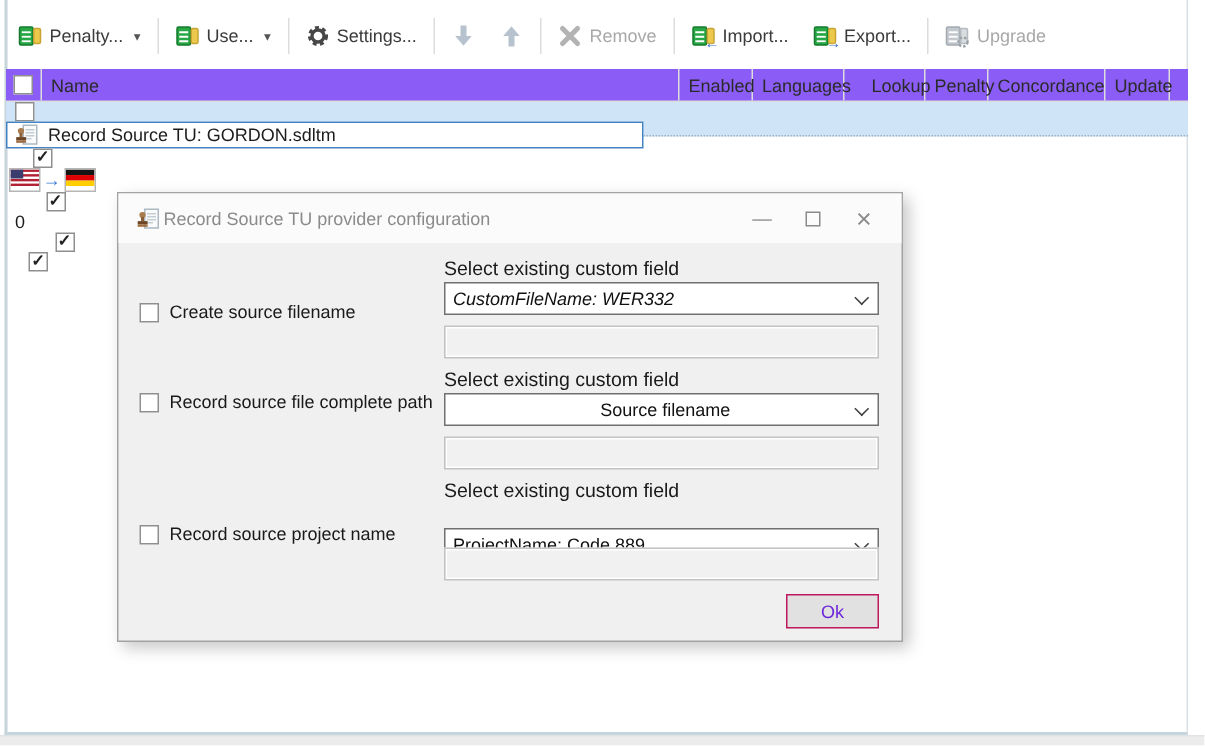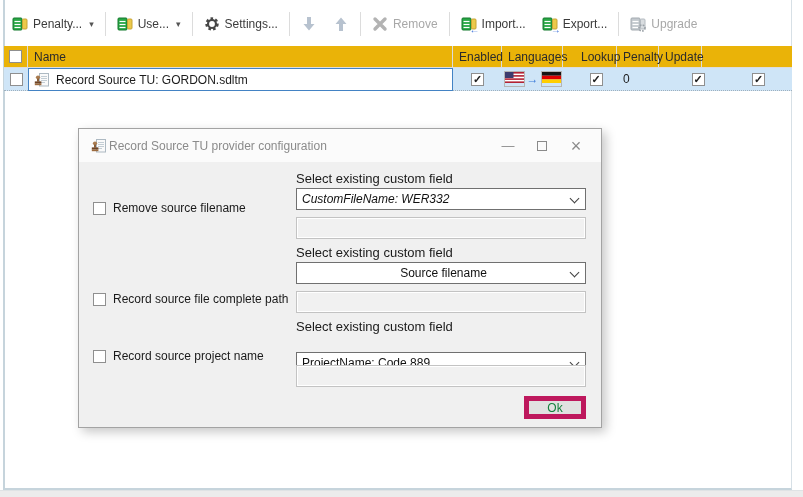--- a/index.html
+++ b/index.html
@@ -14,23 +14,23 @@
   
   .toolbar { position:absolute; left:4px; top:5px; height:38px; display:flex; align-items:center; }
   .tb-btn { display:flex; align-items:center; gap:5px; padding:5px 8px; font-size:12px; color:#3b3b3b; cursor:default; }
   .tb-btn.disabled { color:#a8a8a8; }
   .tb-sep { width:1px; height:24px; background:#dcdcdc; margin:0 3px; }
   .chev { font-size:9px; color:#555; margin-left:2px; }
   .icon16 { width:16px; height:16px; position:relative; flex:0 0 16px; }
   .mini-arrow { position:absolute; right:-3px; bottom:-3px; font-size:10px; font-weight:bold; color:#3a6fd8; text-shadow:0 0 2px #fff; }
 
   
-  .grid-header { position:absolute; left:4px; top:46px; width:788px; height:22px; display:flex; background:#eab308; border-bottom:1px solid #dcdcdc; font-size:12px; color:#2b2b2b;align-items:flex-end; }
+  .grid-header { position:absolute; left:4px; top:46px; width:788px; height:22px; display:flex; background:#8b5cf6; border-bottom:1px solid #dcdcdc; font-size:12px; color:#2b2b2b;align-items:flex-end; }
   .hcell { display:flex; align-items:center; padding-left:6px; border-right:1px solid #dcdcdc; height:100%; }
-  .grid-row { position:absolute; left:4px; top:68px; width:788px; height:23px; display:flex; background:#cfe5f7; border-bottom:1px dotted #9fb0bd; font-size:12px; color:#1c1c1c; }
+  .grid-row { position:absolute; left:4px; top:68px; width:788px; height:23px; display:flex; background:#cfe5f7; border-bottom:1px dotted #9fb0bd; font-size:12px; color:#1c1c1c;flex-direction:column; }
   .rcell { display:flex; align-items:center; justify-content:center; height:100%; }
   .c-check { width:24px; justify-content:center; }
   .c-name { width:425px; justify-content:flex-start; }
   .c-enabled { width:49px; } .c-lang { width:61px; } .c-lookup { width:42px;margin-left:12px; }
   .c-penalty { width:42px; justify-content:flex-start; padding-left:6px; }
   .c-conc { width:78px; } .c-update { width:43px; } .c-fill { flex:1; border-right:none; }
   .name-box { display:flex; align-items:center; gap:6px; width:425px; height:23px; background:#fff; border:1px solid #4383c4; padding-left:5px; }
 
   .cb { width:13px; height:13px; background:#fff; border:1px solid #8f8f8f; display:flex; align-items:center; justify-content:center;
         font-size:11px; line-height:11px; font-weight:bold; color:#222; }
@@ -48,22 +48,22 @@
   .max-square { width:10px; height:10px; border:1px solid #8a8a8a; }
   .close-glyph { font-size:18px; line-height:18px; }
 
   .grp-label { position:absolute; left:217px; font-size:13px; color:#1a1a1a; }
   .combo { position:absolute; left:217px; width:290px; height:22px; background:#fff; border:1px solid #707070;
     font-size:12px; color:#111; display:flex; align-items:center; padding-left:5px; }
   .combo-chev { position:absolute; right:7px; top:6px; width:7px; height:7px; border:solid #404040; border-width:0 0 1.5px 1.5px; transform:rotate(-45deg); }
   .dis-input { position:absolute; left:217px; width:290px; height:22px; background:#f1f1f1; border:1px solid #c3c3c3; box-shadow:inset 0 0 0 1px #ffffff; }
   .grp-check { position:absolute; left:14px; display:flex; align-items:center; gap:7px; font-size:12px; color:#1a1a1a; }
 
-  .ok-btn { position:absolute; left:445px; top:267px; width:62px; height:23px; background:#e1e1e1; border:5px solid #be185d;
-    font-size:12px; color:#15803d; display:flex; align-items:center; justify-content:center; }
+  .ok-btn { position:absolute; left:445px; top:267px; width:62px; height:23px; background:#e1e1e1; border:1px solid #be185d;
+    font-size:12px; color:#6d28d9; display:flex; align-items:center; justify-content:center; }
 </style>
 </head>
 <body>
 
 <div class="app">
   <div class="content-frame"></div>
 
   <div class="toolbar">
     <div class="tb-btn">
       <span class="icon16">
@@ -180,20 +180,23 @@
         <span>Enabled</span>
       </div>
     <div class="hcell c-lang">
         <span>Languages</span>
       </div>
     <div class="hcell c-lookup">
         <span>Lookup</span>
       </div>
     <div class="hcell c-penalty">
         <span>Penalty</span>
+      </div>
+    <div class="hcell c-conc">
+        <span>Concordance</span>
       </div>
     <div class="hcell c-update">
         <span>Update</span>
       </div>
     <div class="hcell c-fill"></div>
   </div>
 
   <div class="grid-row">
     <div class="rcell c-check">
       <span class="cb"></span>
@@ -281,30 +284,30 @@
       </span>
     </div>
 
     <div class="grp-label" style="top:42px;">Select existing custom field</div>
     <div class="combo" style="top:59px;font-style:italic;">
       <span>CustomFileName: WER332</span>
       <span class="combo-chev"></span>
     </div>
     <div class="grp-check" style="top:72px;">
       <span class="cb"></span>
-      <span>Remove source filename</span>
+      <span>Create source filename</span>
     </div>
     <div class="dis-input" style="top:88px;"></div>
 
     <div class="grp-label" style="top:116px;">Select existing custom field</div>
     <div class="combo" style="top:133px;justify-content:center;">
       <span>Source filename</span>
       <span class="combo-chev"></span>
     </div>
-    <div class="grp-check" style="top:163px;">
+    <div class="grp-check" style="top:132px;">
       <span class="cb"></span>
       <span>Record source file complete path</span>
     </div>
     <div class="dis-input" style="top:162px;"></div>
 
     <div class="grp-label" style="top:190px;">Select existing custom field</div>
     <div class="combo" style="top:223px;">
       <span>ProjectName: Code 889</span>
       <span class="combo-chev"></span>
     </div>

